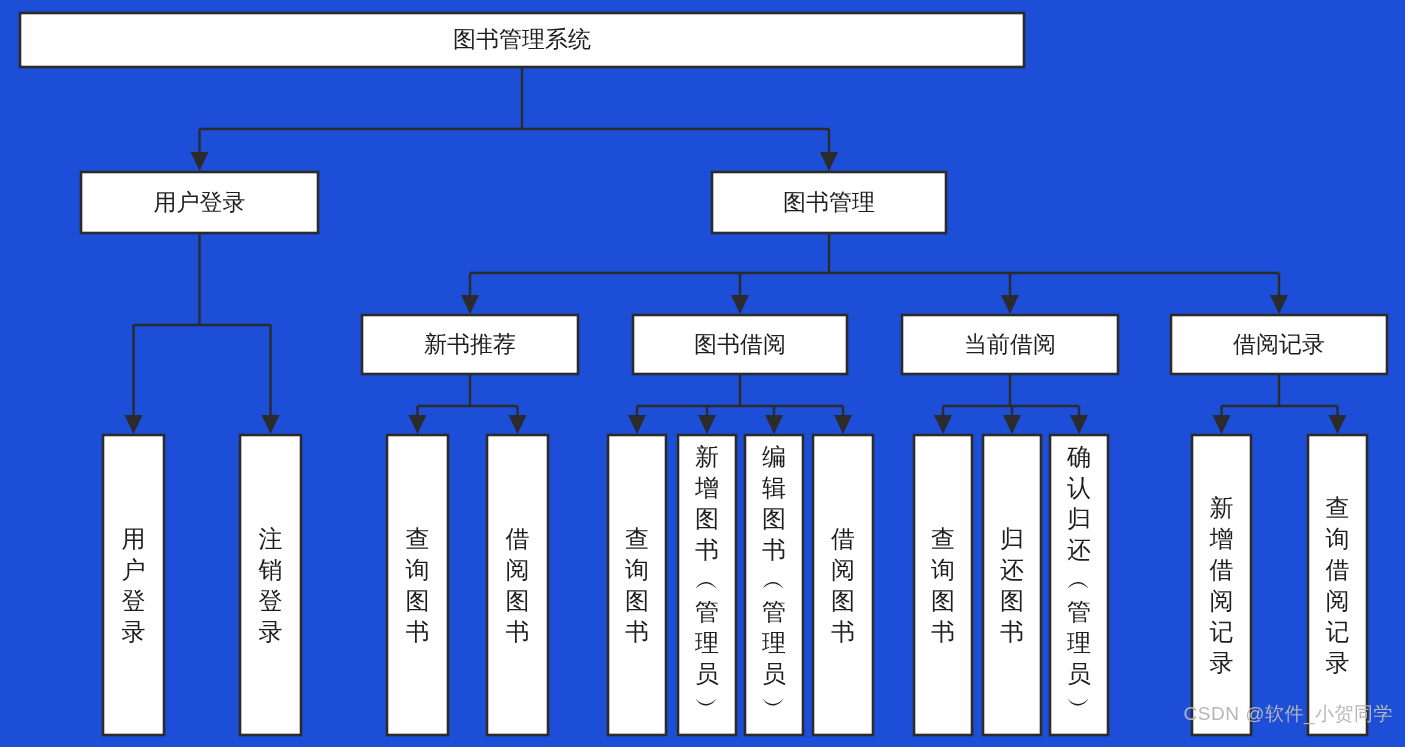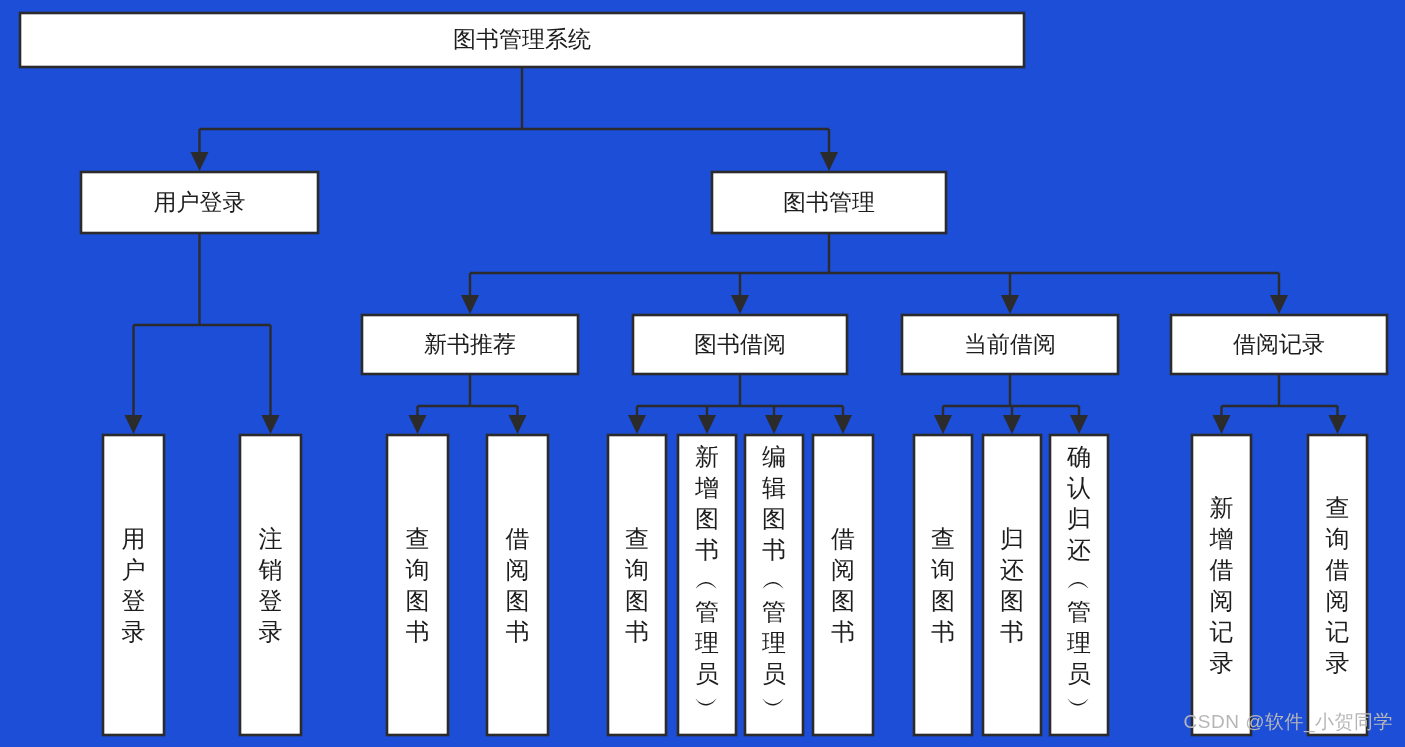--- a/index.html
+++ b/index.html
@@ -52,21 +52,21 @@
     font-family: "Liberation Sans", "DejaVu Sans", sans-serif;
     font-size: 24px;
     fill: #1d1d1d;
     text-anchor: middle;
     dominant-baseline: middle;
     white-space: pre;
   }
   .watermark {
     position: absolute;
     right: 12px;
-    bottom: 12px;
+    bottom: 20px;
     font-family: "Liberation Sans", "DejaVu Sans", sans-serif;
     font-size: 19px;
     color: #b6b6b6;
     letter-spacing: 0.5px;
     user-select: none;
     pointer-events: none;
   }
 </style>
 </head>
 <body>

